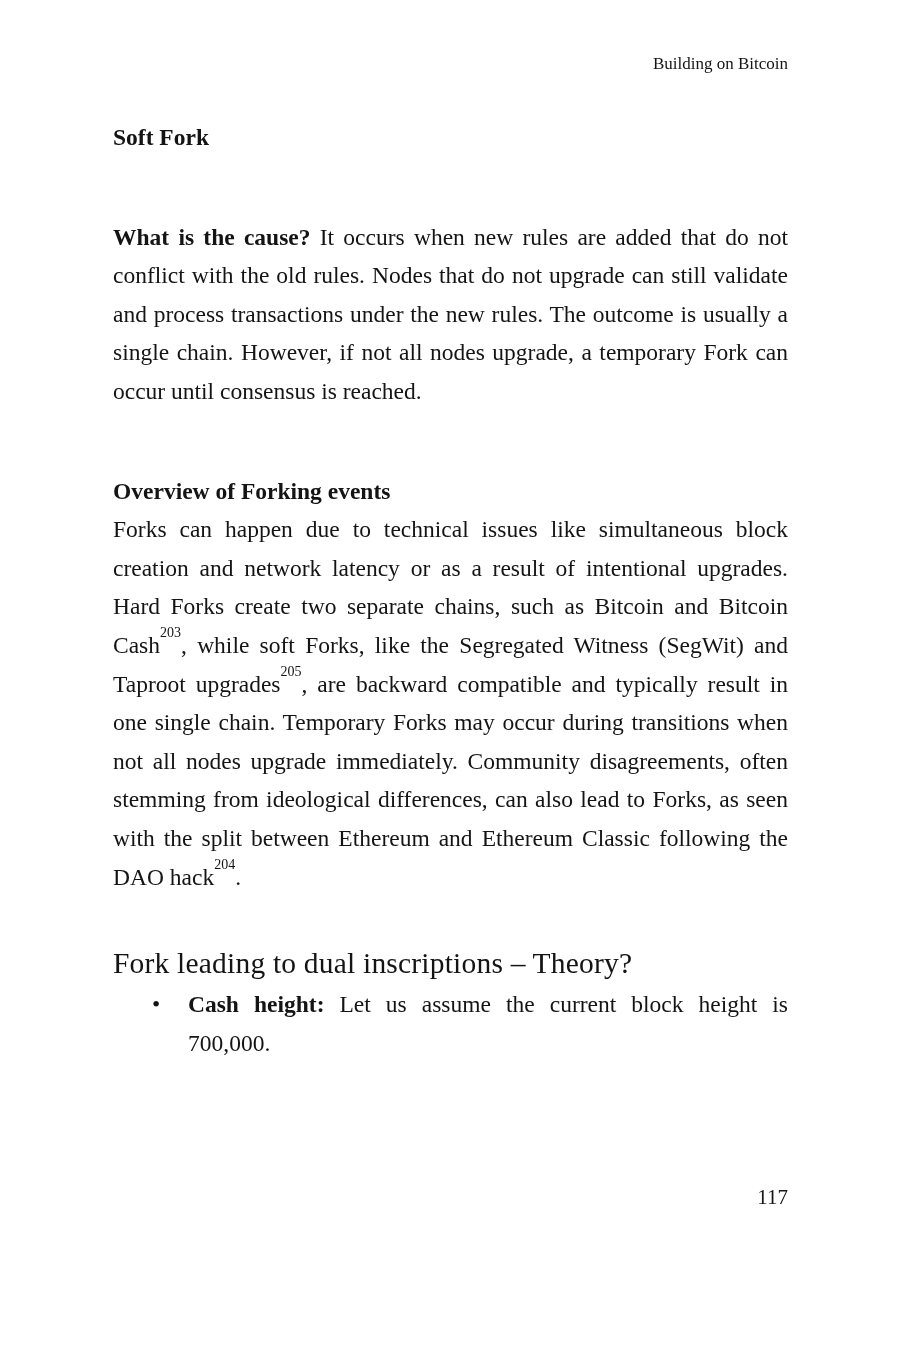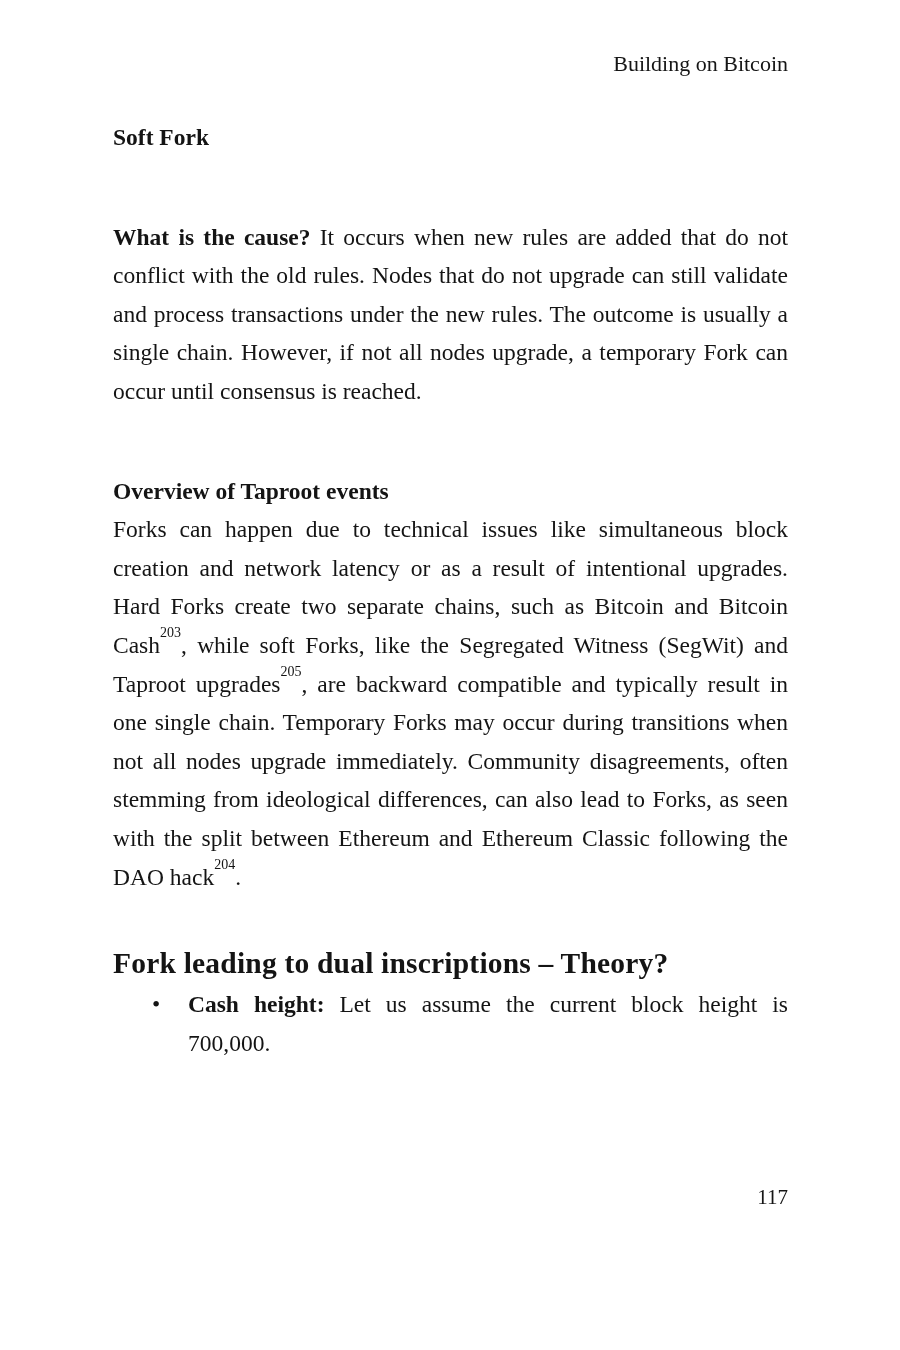--- a/index.html
+++ b/index.html
@@ -17,21 +17,21 @@
     overflow: hidden;
   }
   .content {
     position: absolute;
     left: 113px;
     top: 52px;
     width: 675px;
   }
   .running-header {
     text-align: right;
-    font-size: 22px;
+    font-size: 17px;
     line-height: 24px;
     margin-bottom: 42px;
     color: #151515;
   }
   .sec { margin-top: 61px; }
   .sec.first { margin-top: 0; }
   .body, .h-body {
     font-size: 23.5px;
     line-height: 38.6px;
     margin: 0;
@@ -43,21 +43,21 @@
     font-size: 14px;
     line-height: 0;
     position: relative;
     top: -7px;
     letter-spacing: 0;
   }
   .sec-theory { margin-top: 45px; }
   .h-large {
     font-size: 29.5px;
     line-height: 44px;
-    font-weight: bold;
+    font-weight: normal;
     margin: 0;
     letter-spacing: 0.2px;
   }
   .h-sub {
     font-size: 25px;
     line-height: 40px;
     font-weight: bold;
     margin: 0;
   }
   .bullet-item {
@@ -92,21 +92,21 @@
 
     <section class="sec first">
       <h3 class="h-body">Soft Fork</h3>
     </section>
 
     <section class="sec">
       <p class="body j"><span class="lead-bold">What is the cause?</span><span> It occurs when new rules are added that do not conflict with the old rules. Nodes that do not upgrade can still validate and process transactions under the new rules. The outcome is usually a single chain. However, if not all nodes upgrade, a temporary Fork can occur until consensus is reached.</span></p>
     </section>
 
     <section class="sec">
-      <h3 class="h-body">Overview of Taproot events</h3>
+      <h3 class="h-body">Overview of Forking events</h3>
       <p class="body j"><span>Forks can happen due to technical issues like simultaneous block creation and network latency or as a result of intentional upgrades. Hard Forks create two separate chains, such as Bitcoin and Bitcoin Cash</span><sup class="fn">203</sup><span>, while soft Forks, like the Segregated Witness (SegWit) and Taproot upgrades</span><sup class="fn">205</sup><span>, are backward compatible and typically result in one single chain. Temporary Forks may occur during transitions when not all nodes upgrade immediately. Community disagreements, often stemming from ideological differences, can also lead to Forks, as seen with the split between Ethereum and Ethereum Classic following the DAO hack</span><sup class="fn">204</sup><span>.</span></p>
     </section>
 
     <section class="sec sec-theory">
       <h2 class="h-large">Fork leading to dual inscriptions – Theory?</h2>
       <div class="body j bullet-item">
         <span class="bullet-marker">•</span><span class="lead-bold">Cash height:</span><span> Let us assume the current block height is 700,000.</span>
       </div>
     </section>
 

